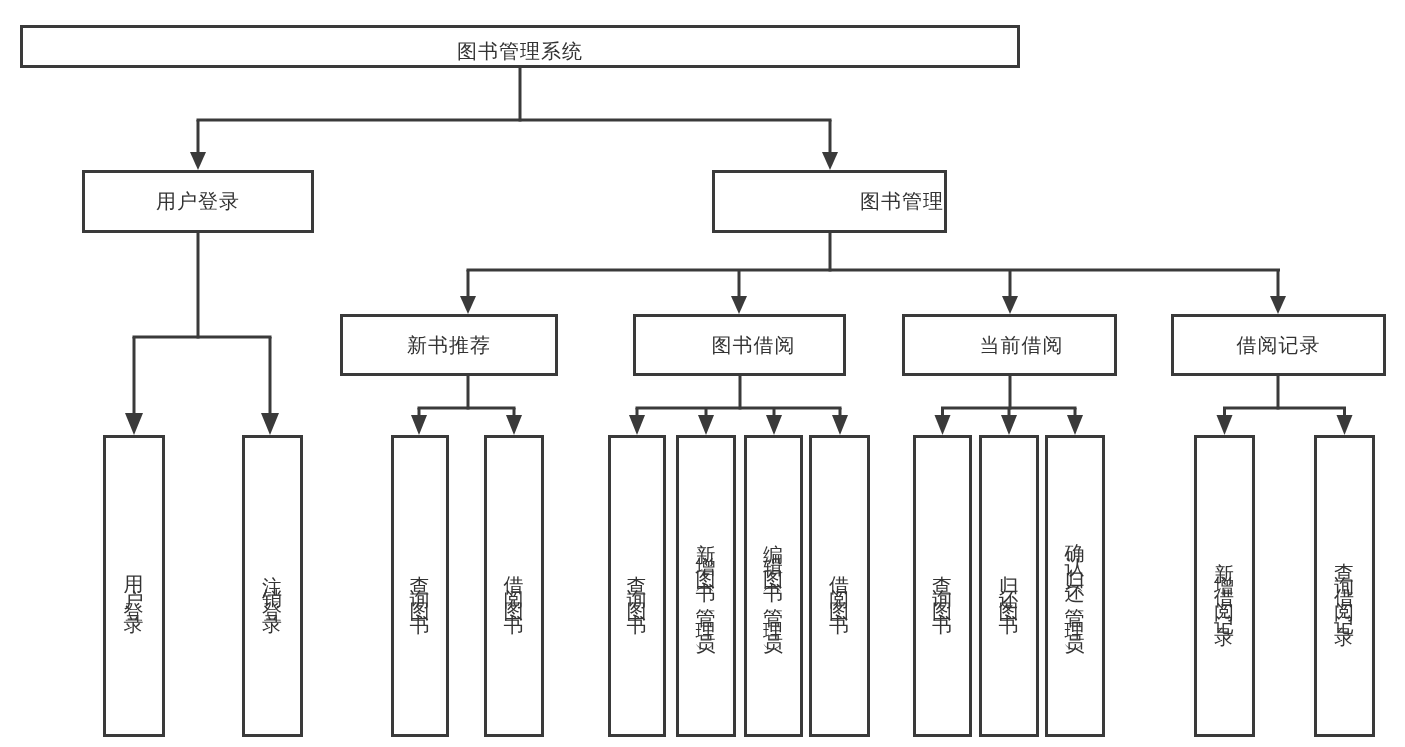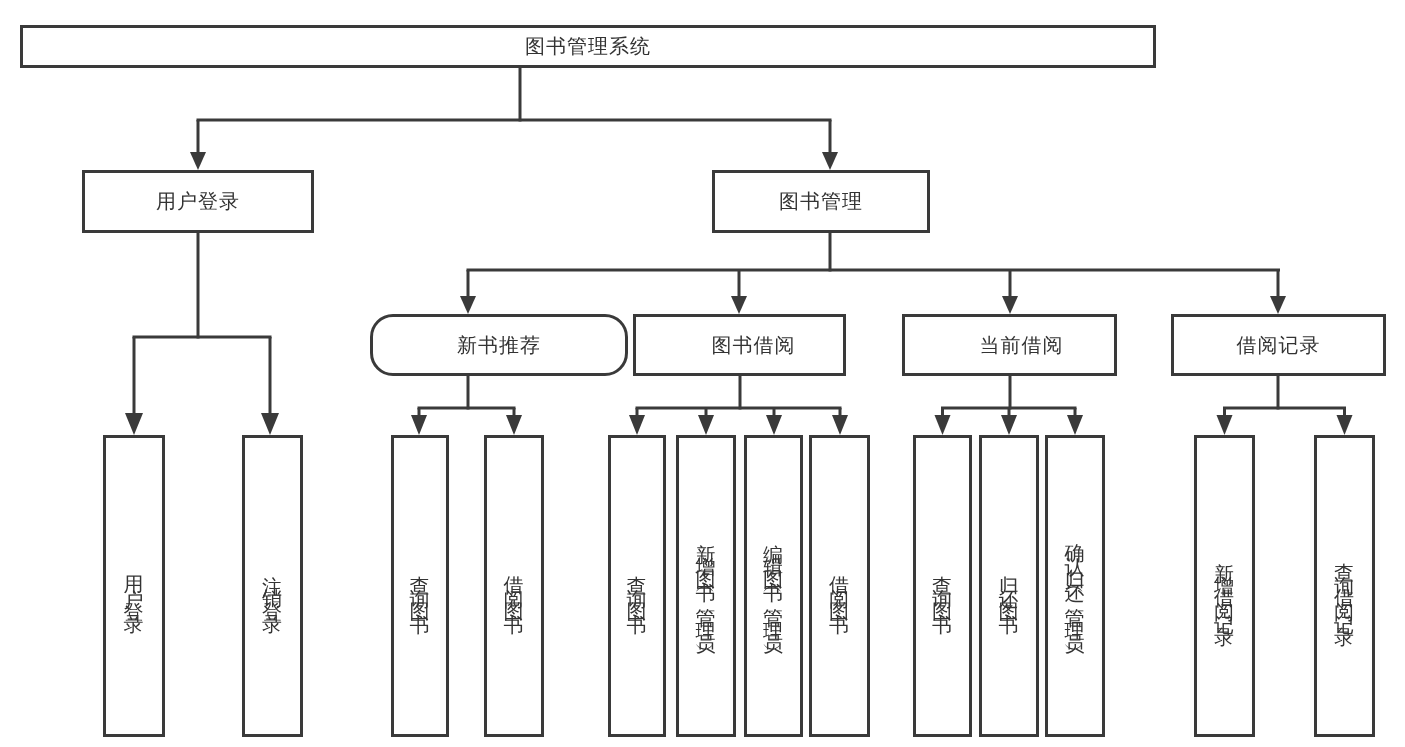--- a/index.html
+++ b/index.html
@@ -85,32 +85,32 @@
       <polygon points="1067,415 1083,415 1075,435" stroke="none"></polygon>
 
     <line x1="1278" y1="376" x2="1278" y2="409.5"></line>
     <line x1="1223" y1="408" x2="1346" y2="408"></line>
     <line x1="1224.5" y1="408" x2="1224.5" y2="416"></line>
       <polygon points="1216.5,415 1232.5,415 1224.5,435" stroke="none"></polygon>
     <line x1="1344.5" y1="408" x2="1344.5" y2="416"></line>
       <polygon points="1336.5,415 1352.5,415 1344.5,435" stroke="none"></polygon>
   </svg>
 
-  <div class="box h-label" style="left:20px; top:25px; width:1136px; height:43px;">
+  <div class="box h-label" style="left:20px; top:25px; width:1000px; height:43px;align-items:flex-end;">
     <span>图书管理系统</span>
   </div>
 
   <div class="box h-label" style="left:82px; top:170px; width:232px; height:63px;">
     <span>用户登录</span>
   </div>
-  <div class="box h-label" style="left:712px; top:170px; width:218px; height:63px;">
+  <div class="box h-label" style="left:712px; top:170px; width:235px; height:63px;justify-content:flex-end;">
     <span>图书管理</span>
   </div>
 
-  <div class="box h-label" style="left:370px; top:314px; width:258px; height:62px;border-radius:23px;">
+  <div class="box h-label" style="left:340px; top:314px; width:218px; height:62px;">
     <span>新书推荐</span>
   </div>
   <div class="box h-label" style="left:633px; top:314px; width:213px; height:62px;padding-left:28px;">
     <span>图书借阅</span>
   </div>
   <div class="box h-label" style="left:902px; top:314px; width:215px; height:62px;padding-left:24px;">
     <span>当前借阅</span>
   </div>
   <div class="box h-label" style="left:1171px; top:314px; width:215px; height:62px;">
     <span>借阅记录</span>

